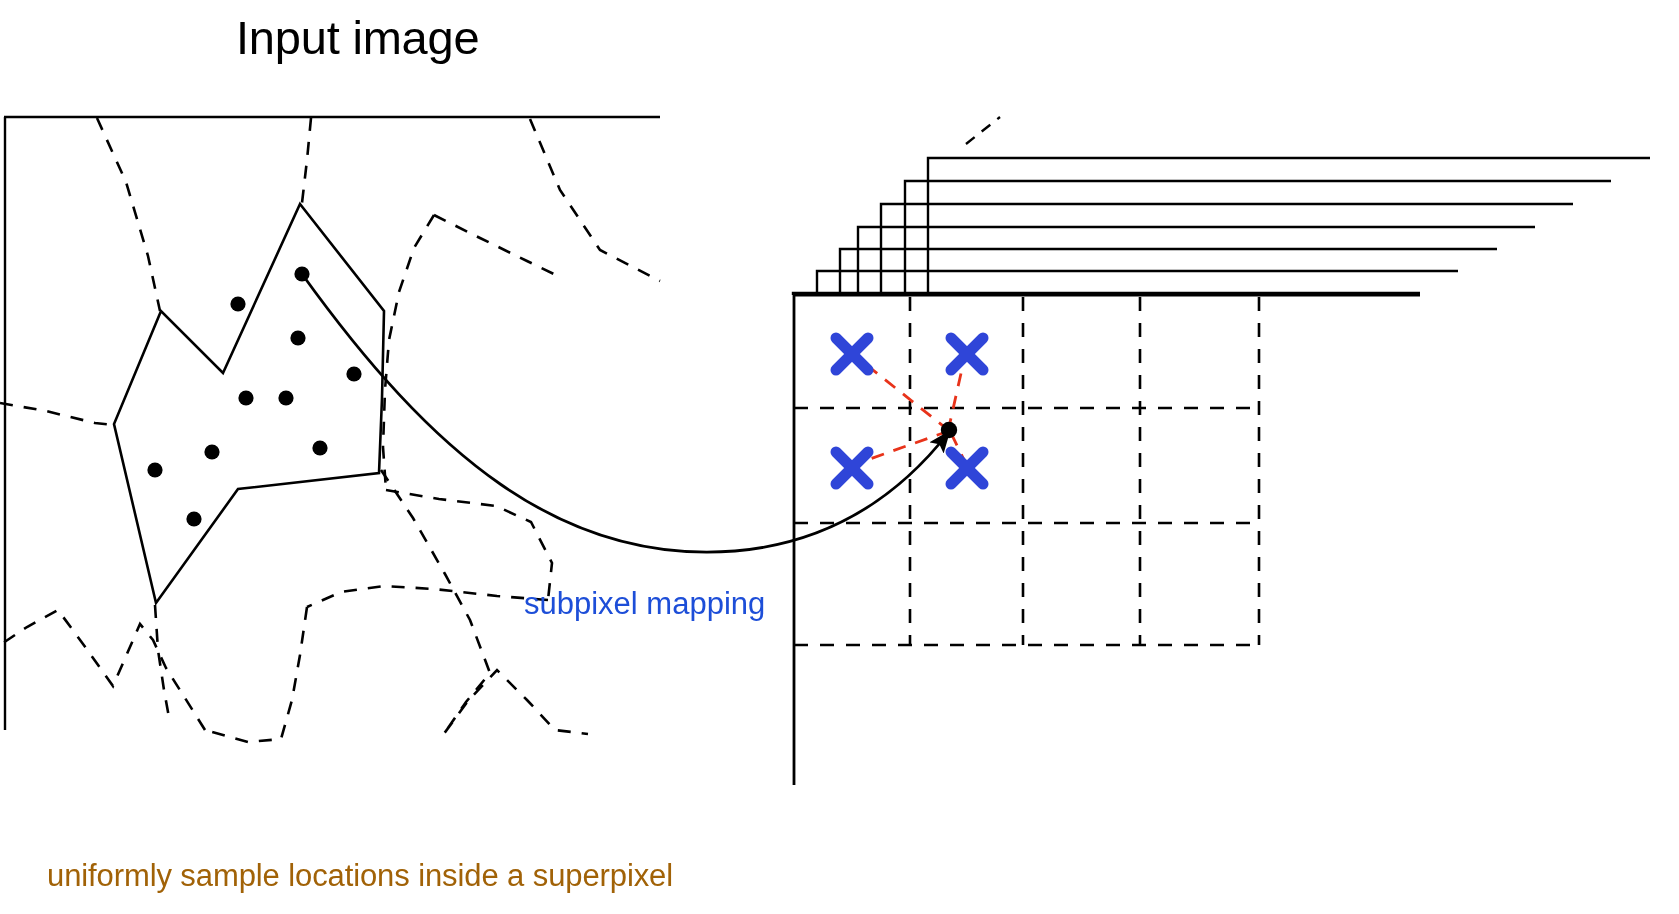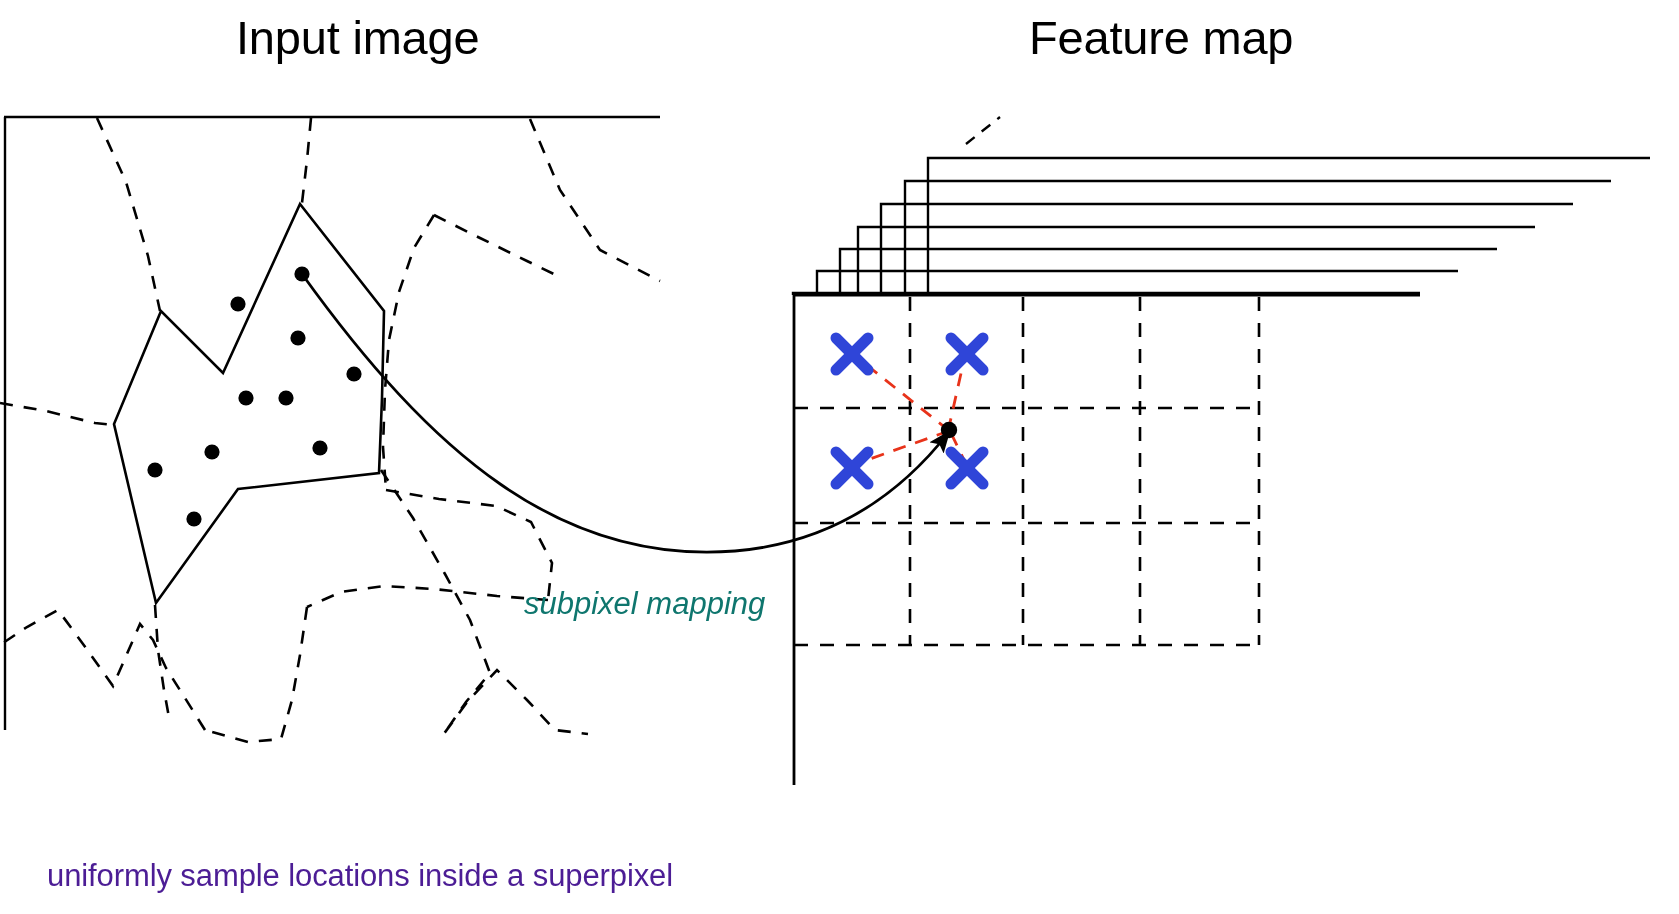--- a/index.html
+++ b/index.html
@@ -43,40 +43,39 @@
   #title-feature-map {
     left: 1029px;
     top: 14px;
   }
   .caption-text {
     position: absolute;
     font-size: 31px;
     font-weight: 400;
     line-height: 1;
     white-space: nowrap;
-    color: #4c1d95;
+    color: #a16207;
     letter-spacing: -0.1px;
   }
   #caption-left {
     left: 47px;
     top: 860px;
   }
   #caption-right {
     left: 845px;
     top: 860px;
   }
   #label-subpixel-mapping {
     position: absolute;
     left: 524px;
     top: 588px;
     font-size: 31px;
     line-height: 1;
     white-space: nowrap;
-    color: #0f766e;
-    font-style: italic;
+    color: #1d4ed8;
   }
 </style>
 </head>
 <body>
 
 <div id="stage">
 
   <svg id="diagram-svg" viewBox="0 0 1679 914" xmlns="http://www.w3.org/2000/svg">
 
     <defs>
@@ -180,20 +179,19 @@
           <line x1="983" y1="452" x2="951" y2="484"></line>
         </g>
       </g>
 
       <circle cx="949" cy="430" r="8.2" fill="#000"></circle>
     </g>
   </svg>
 
   <div class="title-text" id="title-input-image">Input image</div>
 
-  <div class="title-text" id="title-feature-map">Feature map</div>
 
   <div id="label-subpixel-mapping">subpixel mapping</div>
 
   <div class="caption-text" id="caption-left">uniformly sample locations inside a superpixel</div>
 
 
 </div>
 
 </body></html>

